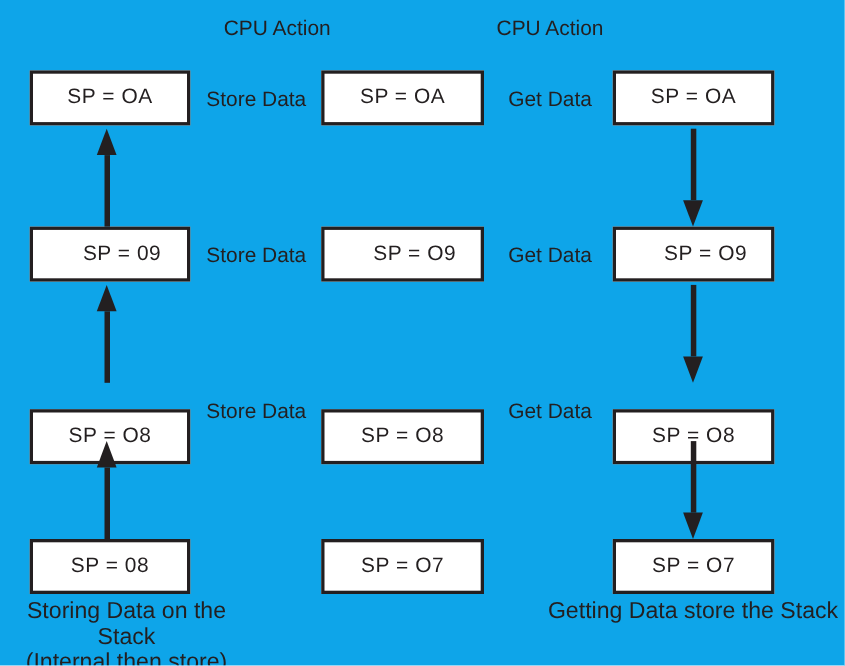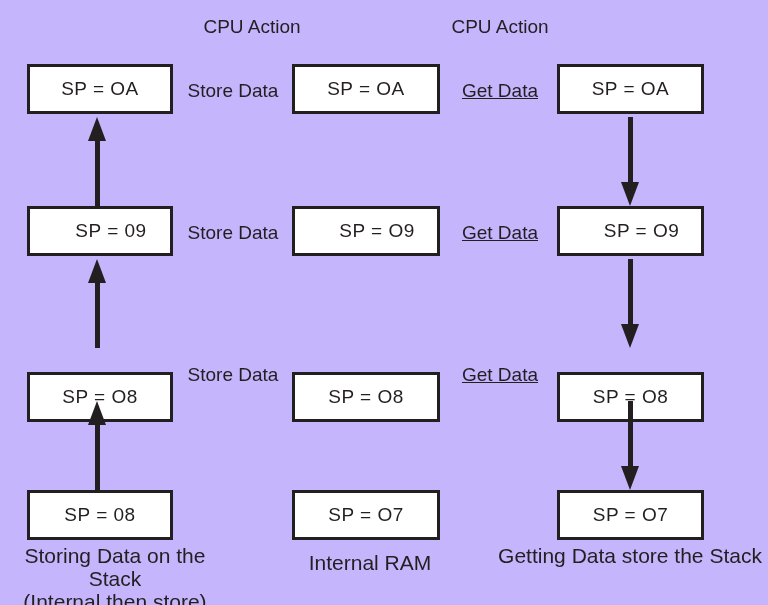--- a/index.html
+++ b/index.html
@@ -4,21 +4,21 @@
 <style>
   :root { --ink: #231f20; }
   * { margin: 0; padding: 0; box-sizing: border-box; }
   html, body { background: #ffffff; }
   body { font-family: "Liberation Sans", sans-serif; color: var(--ink); }
 
   .canvas {
     position: relative;
     width: 768px;
     height: 605px;
-    background: #c4b5fd;
+    background: #0ea5e9;
     overflow: hidden;
   }
 
   .cpu-title {
     position: absolute;
     top: 16px;
     width: 160px;
     text-align: center;
     font-size: 19px;
   }
@@ -44,21 +44,21 @@
   .row-2 { top: 348px; margin-top: 24px; }
   .row-3 { top: 490px; }
 
   .action-label {
     position: absolute;
     font-size: 19px;
     width: 120px;
     text-align: center;
   }
   .store-col { left: 173px; }
-  .get-col   { left: 440px; text-decoration: underline; }
+  .get-col   { left: 440px; }
   .lbl-row-0 { top: 80px; }
   .lbl-row-1 { top: 222px; }
   .lbl-row-2 { top: 364px; }
 
   .arrow {
     position: absolute;
     width: 20px;
     height: 89px;
     display: flex;
     flex-direction: column;
@@ -147,18 +147,17 @@
   </div>
   <div class="arrow arrow-right-col gap-2">
     <div class="shaft"></div>
     <div class="head-down"></div>
   </div>
 
   <div class="caption caption-left">
     <div>Storing Data on the Stack</div>
     <div>(Internal then store)</div>
   </div>
-  <div class="caption caption-mid">Internal RAM</div>
   <div class="caption caption-right">
     <div>Getting Data store the Stack</div>
   </div>
 
 </div>
 
 </body></html>

